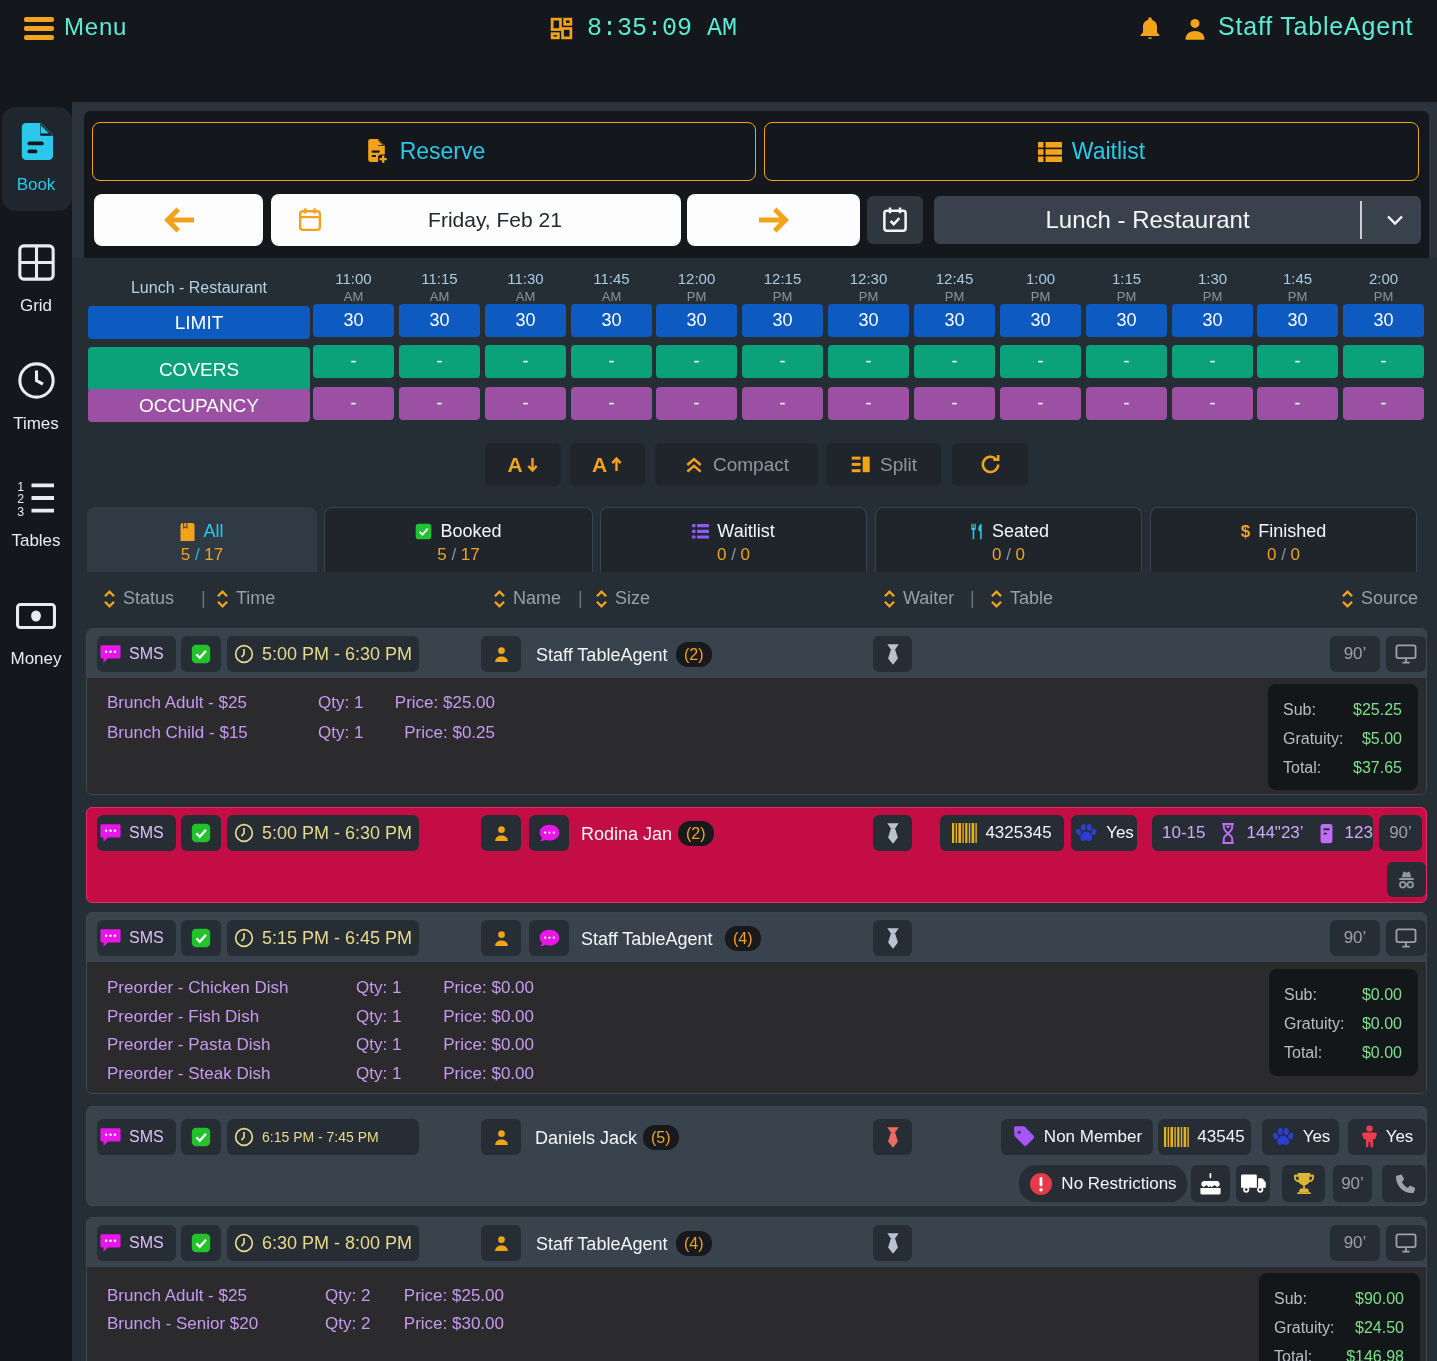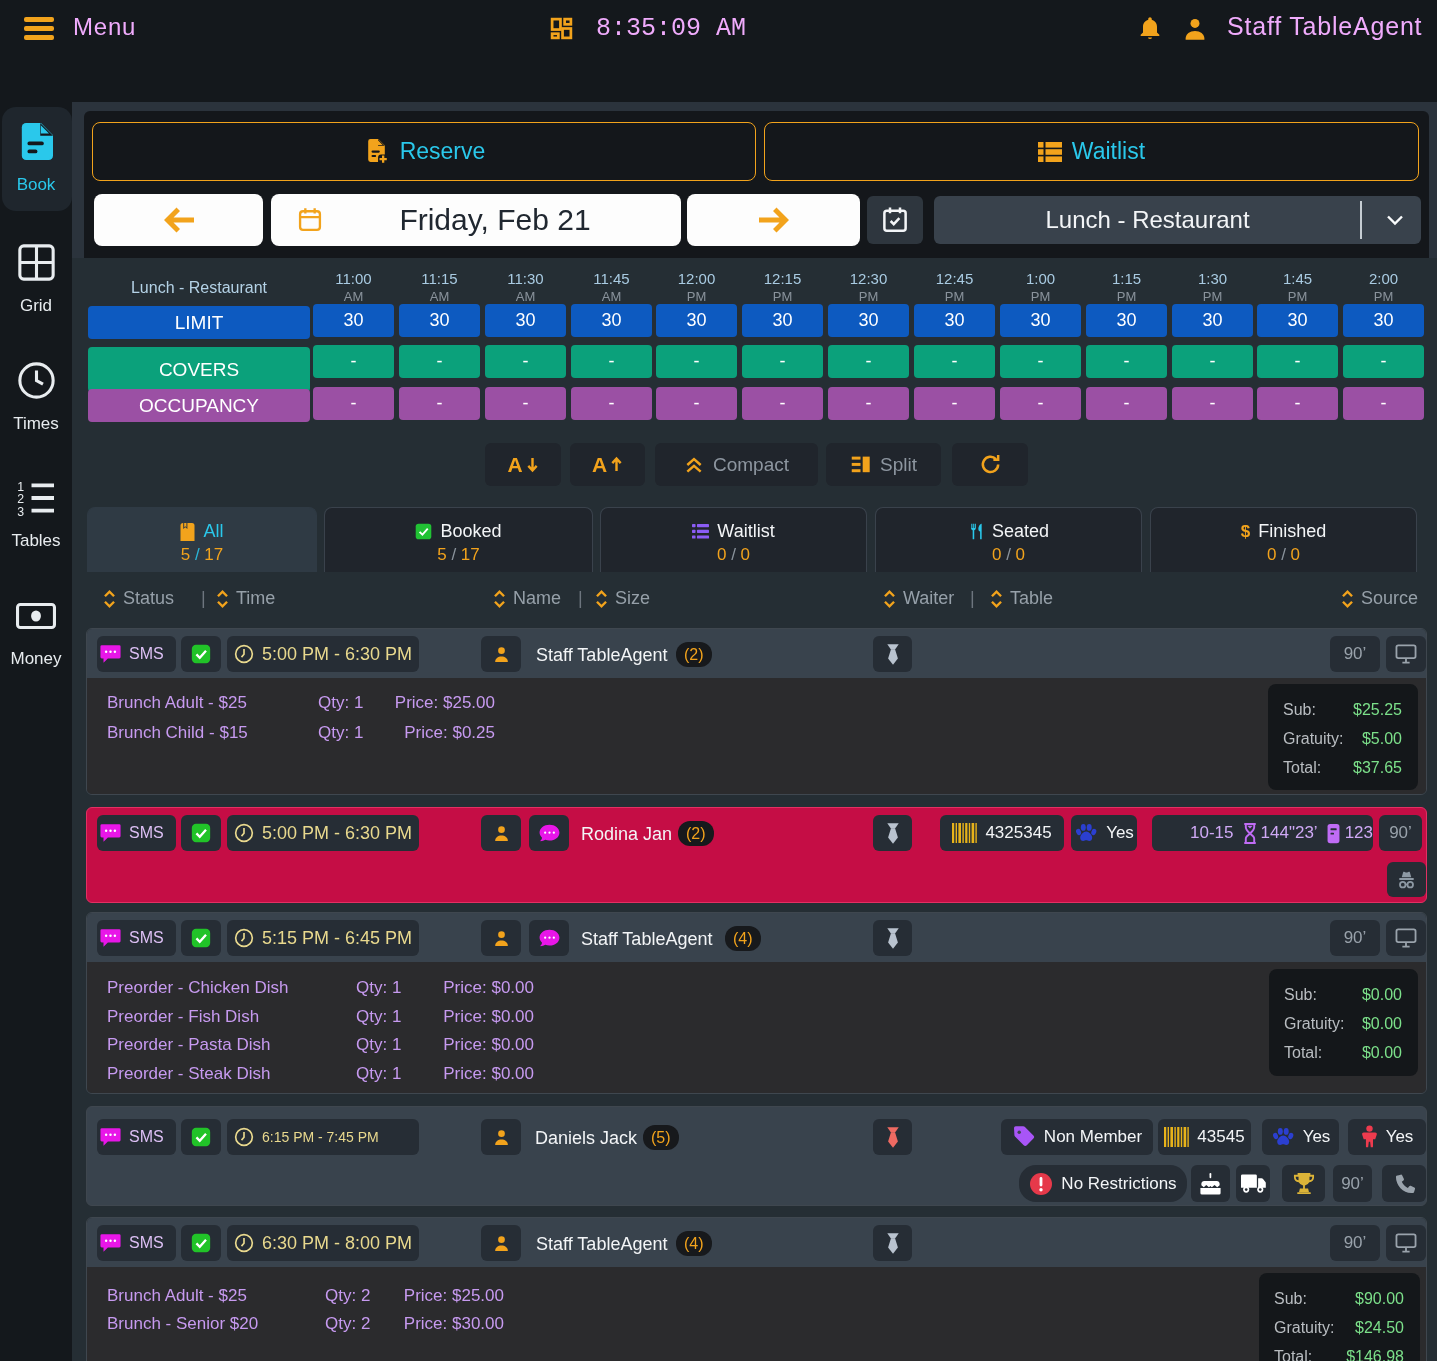--- a/index.html
+++ b/index.html
@@ -3,21 +3,21 @@
 <meta charset="utf-8">
 <style>
 * { margin:0; padding:0; box-sizing:border-box; }
 html,body { width:1437px; height:1361px; overflow:hidden; background:#14181c;
   font-family:"Liberation Sans", sans-serif; }
 .abs { position:absolute; }
 svg { display:block; }
 
 
 #topbar { position:absolute; left:0; top:0; width:1437px; height:57px; background:#14181c; }
-.cyan { color:#f0abfc;margin-left:9px; }
+.cyan { color:#5eead4; }
 
 
 #sidebar { position:absolute; left:0; top:57px; width:72px; height:1304px; background:#14181c; }
 .side-item { position:absolute; left:0; width:72px; text-align:center; color:#e8ecef; }
 .side-item .lbl { font-size:17px; margin-top:15px; }
 #bookbtn { position:absolute; left:2px; top:50px; width:70px; height:104px; background:#1f262d; border-radius:14px; }
 
 
 #main { position:absolute; left:72px; top:57px; width:1365px; height:1304px; background:#252e34;margin-top:45px; }
 #band { position:absolute; left:0; top:0; width:1365px; height:156px; background:#2b333c; }
@@ -178,21 +178,21 @@
   <div class="whitebtn" style="left:10px;width:169px;">
     <svg width="30" height="26" viewBox="0 0 24 20" fill="#f2a31c">
           <path d="M10 0 L12.8 2.8 7.6 8 H24 v4 H7.6 l5.2 5.2 L10 20 0 10z"></path>
         </svg>
   </div>
   <div class="whitebtn" style="left:187px;width:410px;">
     <svg class="abs" style="left:25px;" width="28" height="28" viewBox="0 0 24 24" fill="none" stroke="#f2a31c" stroke-width="2">
       <rect x="3.5" y="4.5" width="17" height="16" rx="2.5"></rect>
           <path d="M8 2v4.5 M16 2v4.5 M3.5 9.5h17"></path>
     </svg>
-    <span style="color:#202730;font-size:30px;padding-left:38px;">Friday, Feb 21</span>
+    <span style="color:#202730;font-size:21px;padding-left:38px;">Friday, Feb 21</span>
   </div>
   <div class="whitebtn" style="left:603px;width:173px;">
     <svg width="30" height="26" viewBox="0 0 24 20" fill="#f2a31c">
           <path d="M14 0 L11.2 2.8 16.4 8 H0 v4 H16.4 l-5.2 5.2 L14 20 24 10z"></path>
         </svg>
   </div>
   <div class="darkbtn" style="left:783px;top:85px;width:56px;height:48px;">
     <svg width="30" height="30" viewBox="0 0 24 24" fill="none" stroke="#f3f5f7" stroke-width="2">
       <rect x="3.5" y="4.5" width="17" height="16" rx="2"></rect>
           <path d="M8 2v4.5 M16 2v4.5"></path>
@@ -535,21 +535,21 @@
 <div class="bdg" style="left:984px;top:7px;width:66px;height:36px;">
           <svg width="24" height="22" viewBox="0 0 24 22" fill="#2b3fd0">
             <ellipse cx="4.6" cy="10" rx="2.4" ry="3.2" transform="rotate(-20 4.6 10)"></ellipse>
             <ellipse cx="9.3" cy="5.4" rx="2.5" ry="3.4"></ellipse>
             <ellipse cx="15.2" cy="5.4" rx="2.5" ry="3.4"></ellipse>
             <ellipse cx="19.8" cy="10" rx="2.4" ry="3.2" transform="rotate(20 19.8 10)"></ellipse>
             <path d="M12.2 9.5c2.6 0 6 3.3 6 6.2 0 2-1.3 3.3-3 3.3-1.2 0-2.1-.7-3-.7s-1.8.7-3 .7c-1.7 0-3-1.3-3-3.3 0-2.9 3.4-6.2 6-6.2z"></path>
           </svg>
           <span style="color:#f3f5f7;font-size:17px;">Yes</span>
         </div>
-<div class="bdg" style="left:1065px;top:7px;width:221px;height:36px;justify-content:flex-end;padding-left:21px;">
+<div class="bdg" style="left:1065px;top:7px;width:221px;height:36px;justify-content:space-between;padding-left:10px;">
           <span style="color:#cfa9f5;font-size:17px;">10-15</span>
           <svg width="16" height="21" viewBox="0 0 18 24" fill="none" stroke="#c06cf5" stroke-width="2.2">
             <path d="M2.5 1.2h13 M2.5 22.8h13"></path>
             <path d="M4.2 1.2v3.4c0 3.2 2 4.8 4.8 7.4 2.8-2.6 4.8-4.2 4.8-7.4V1.2z"></path>
             <path d="M9 12 l3.5 3.2c.8.8 1.3 1.6 1.3 2.8v4.8h-9.6v-4.8c0-1.2.5-2 1.3-2.8z" fill="none"></path>
             <path d="M5.8 3 h6.4 l-3.2 3.4z" fill="#c06cf5" stroke="none"></path>
           </svg>
           <span style="color:#cfa9f5;font-size:17px;margin-left:-5px;">144"23’</span>
           <svg width="15" height="21" viewBox="0 0 16 24">
             <rect x="1.2" y="1" width="13.6" height="22" rx="3" fill="#c06cf5"></rect>

